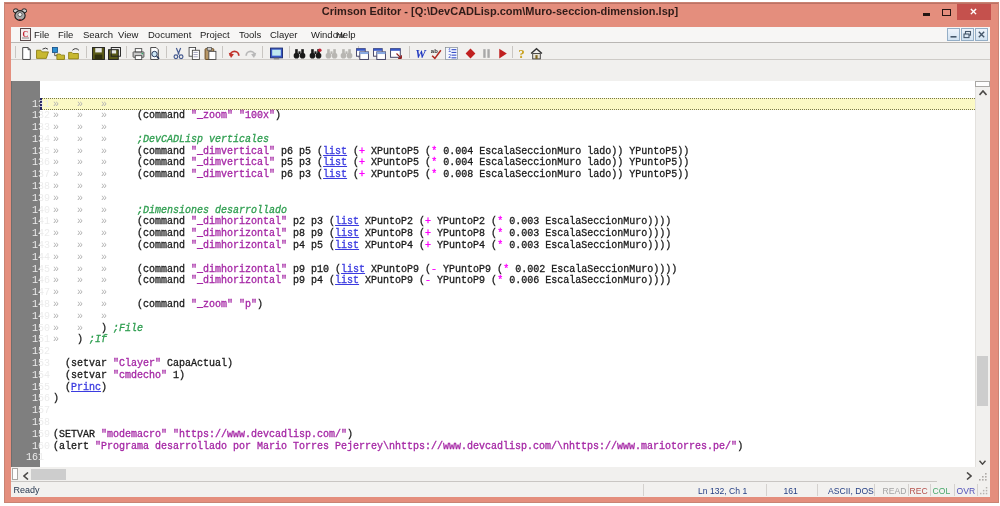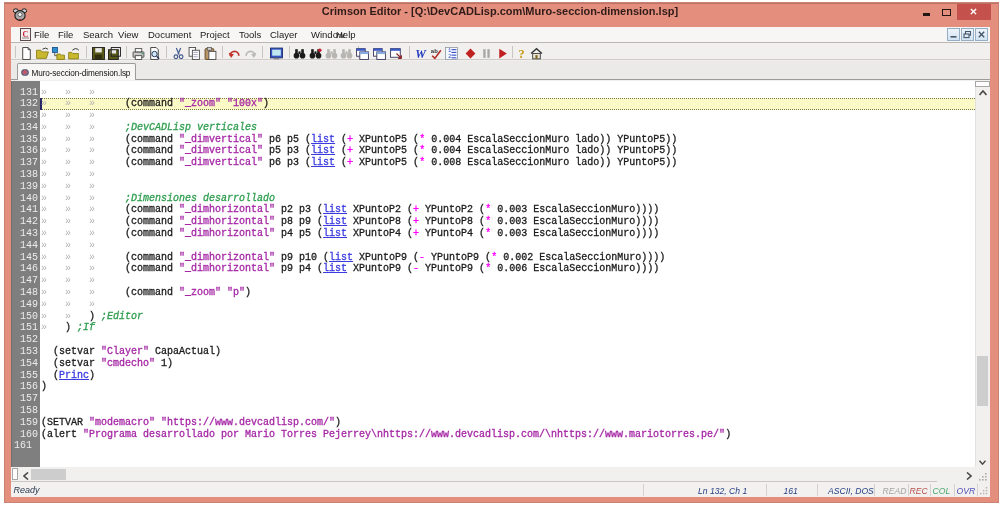--- a/index.html
+++ b/index.html
@@ -1,19 +1,19 @@
 <!DOCTYPE html>
 <html><head>
 <meta charset="utf-8">
 <style>
 html,body{margin:0;padding:0;}
 body{width:1000px;height:506px;background:#ffffff;position:relative;overflow:hidden;
      font-family:"Liberation Sans",sans-serif;}
 *{box-sizing:border-box;}
-pre{margin:0;}
+pre{margin:12px;}
 #win{position:absolute;left:5px;top:2.5px;width:993px;height:499.5px;background:#e48e7d;border-top:1px solid #bc7265;box-shadow:0 0 0 1px #c98373;}
 
 #titletext{position:absolute;left:0;top:1.5px;width:990px;text-align:center;
   font-size:11px;font-weight:bold;color:#2f1b18;letter-spacing:0px;}
 #btn-min{position:absolute;left:918px;top:9.5px;width:7px;height:2.6px;background:#241512;}
 #btn-max{position:absolute;left:937px;top:5.5px;width:8.5px;height:7px;border:1.3px solid #241512;background:transparent;}
 #btn-close{position:absolute;left:951.5px;top:0.5px;width:34px;height:15.5px;background:#c5514d;
   color:#fff;text-align:center;font-size:9.5px;font-weight:bold;line-height:15px;}
 
 #appicon{position:absolute;left:8px;top:4px;width:14px;height:14px;}
@@ -58,21 +58,21 @@
 #vscroll{position:absolute;left:964px;top:53.5px;width:15px;height:386.5px;background:#f1f0ee;border-left:1px solid #e3e1de;}
 #vsplit{position:absolute;left:964px;top:53.5px;width:15px;height:6px;background:#fdfdfd;border:1px solid #a9a7a4;}
 #vthumb{position:absolute;left:966px;top:329px;width:11px;height:50px;background:#cdcdcd;}
 
 #hscroll{position:absolute;left:0;top:440px;width:979px;height:14px;background:#f1f0ee;}
 #hsplit{position:absolute;left:1px;top:441px;width:6px;height:12px;background:#fdfdfd;border:1px solid #a9a7a4;}
 #hthumb{position:absolute;left:20px;top:441.5px;width:35px;height:11px;background:#cdcdcd;}
 .arr{position:absolute;color:#5c5a58;font-size:8px;font-weight:bold;font-family:"Liberation Sans",sans-serif;}
 
 #statusbar{position:absolute;left:0;top:454px;width:926px;height:16px;background:#f2f1ef;border-top:1px solid #c9c6c3;
-  font-size:9px;color:#253f84;font-style:italic;}
+  font-size:9px;color:#253f84;}
 .sdiv{position:absolute;top:2px;width:1px;height:12px;background:#d4d1ce;}
 .sfield{position:absolute;top:3.5px;font-size:8.6px;}
 #grip{position:absolute;left:969px;top:5px;width:8px;height:8px;}
 </style>
 </head>
 <body>
 <div id="win">
 
   <svg id="appicon" viewBox="0 0 15 15">
     <ellipse cx="3" cy="3" rx="2.7" ry="2.1" fill="#cccccc" stroke="#1a1a1a" stroke-width="1"></ellipse>
@@ -266,26 +266,20 @@
         <div class="tico" style="left: 503.5px;"><svg width="13" height="13" viewBox="0 0 12 12">
             <text x="6" y="10.5" font-size="12" font-weight="bold" fill="#c8a01c" text-anchor="middle" font-family="Liberation Serif">?</text>
           </svg></div>
         <div class="tico" style="left: 518.5px;"><svg width="13" height="13" viewBox="0 0 12 12">
             <path d="M1 6 L6 1.5 L11 6" fill="none" stroke="#333" stroke-width="1.3"></path>
             <rect x="2.5" y="6" width="7" height="5" fill="#e8e4d8" stroke="#333" stroke-width="0.8"></rect>
             <rect x="5" y="7.5" width="2" height="3.5" fill="#806820"></rect>
           </svg></div>
       </div>
 
-    <div id="tabbar">
-      <div id="tab">
-        <div class="dot"></div>
-        <div class="txt">Muro-seccion-dimension.lsp</div>
-      </div>
-    </div>
 
     <div id="editor">
       <div id="codearea">
         <div id="curline"></div>
         <div id="caret"></div>
         <pre id="code"><span class="tb">»   »   »   </span>  
 <span class="tb">»   »   »   </span>  (command <span class="st">"_zoom"</span> <span class="st">"100x"</span>)
 <span class="tb">»   »   »   </span>  
 <span class="tb">»   »   »   </span>  <span class="cm">;DevCADLisp verticales</span>
 <span class="tb">»   »   »   </span>  (command <span class="st">"_dimvertical"</span> p6 p5 (<span class="kw">list</span> (<span class="op">+</span> XPuntoP5 (<span class="op">*</span> 0.004 EscalaSeccionMuro lado)) YPuntoP5))
@@ -296,21 +290,21 @@
 <span class="tb">»   »   »   </span>  <span class="cm">;Dimensiones desarrollado</span>
 <span class="tb">»   »   »   </span>  (command <span class="st">"_dimhorizontal"</span> p2 p3 (<span class="kw">list</span> XPuntoP2 (<span class="op">+</span> YPuntoP2 (<span class="op">*</span> 0.003 EscalaSeccionMuro))))
 <span class="tb">»   »   »   </span>  (command <span class="st">"_dimhorizontal"</span> p8 p9 (<span class="kw">list</span> XPuntoP8 (<span class="op">+</span> YPuntoP8 (<span class="op">*</span> 0.003 EscalaSeccionMuro))))
 <span class="tb">»   »   »   </span>  (command <span class="st">"_dimhorizontal"</span> p4 p5 (<span class="kw">list</span> XPuntoP4 (<span class="op">+</span> YPuntoP4 (<span class="op">*</span> 0.003 EscalaSeccionMuro))))
 <span class="tb">»   »   »   </span>  
 <span class="tb">»   »   »   </span>  (command <span class="st">"_dimhorizontal"</span> p9 p10 (<span class="kw">list</span> XPuntoP9 (<span class="op">-</span> YPuntoP9 (<span class="op">*</span> 0.002 EscalaSeccionMuro))))
 <span class="tb">»   »   »   </span>  (command <span class="st">"_dimhorizontal"</span> p9 p4 (<span class="kw">list</span> XPuntoP9 (<span class="op">-</span> YPuntoP9 (<span class="op">*</span> 0.006 EscalaSeccionMuro))))
 <span class="tb">»   »   »   </span>  
 <span class="tb">»   »   »   </span>  (command <span class="st">"_zoom"</span> <span class="st">"p"</span>)
 <span class="tb">»   »   »   </span>  
-<span class="tb">»   »   </span>) <span class="cm">;Editor</span>
+<span class="tb">»   »   </span>) <span class="cm">;File</span>
 <span class="tb">»   </span>) <span class="cm">;If</span>
 
   (setvar <span class="st">"Clayer"</span> CapaActual)
   (setvar <span class="st">"cmdecho"</span> 1)
   (<span class="kw">Princ</span>)
 )
 
 
 (SETVAR <span class="st">"modemacro"</span> <span class="st">"https://www.devcadlisp.com/"</span>)
 (alert <span class="st">"Programa desarrollado por Mario Torres Pejerrey\nhttps://www.devcadlisp.com/\nhttps://www.mariotorres.pe/"</span>)

